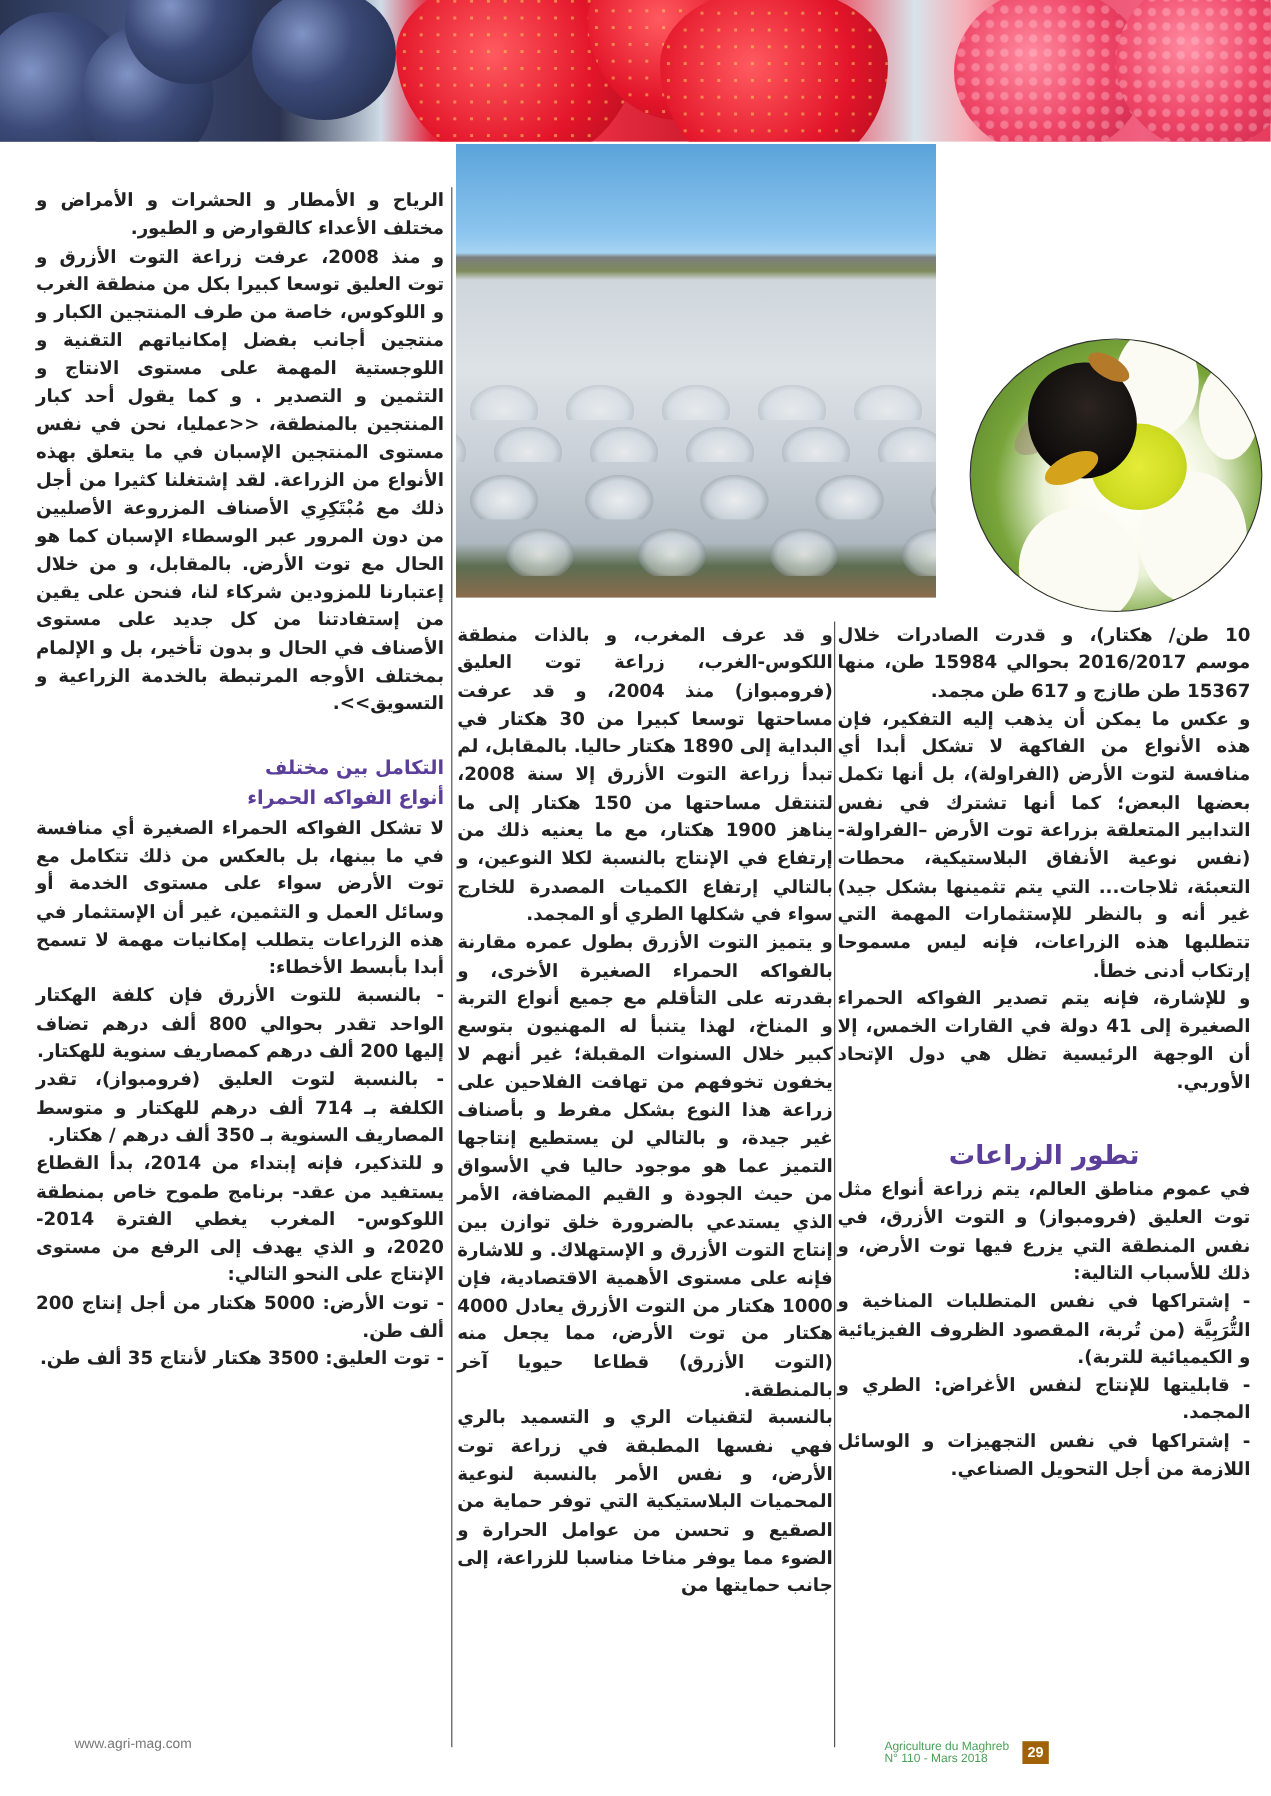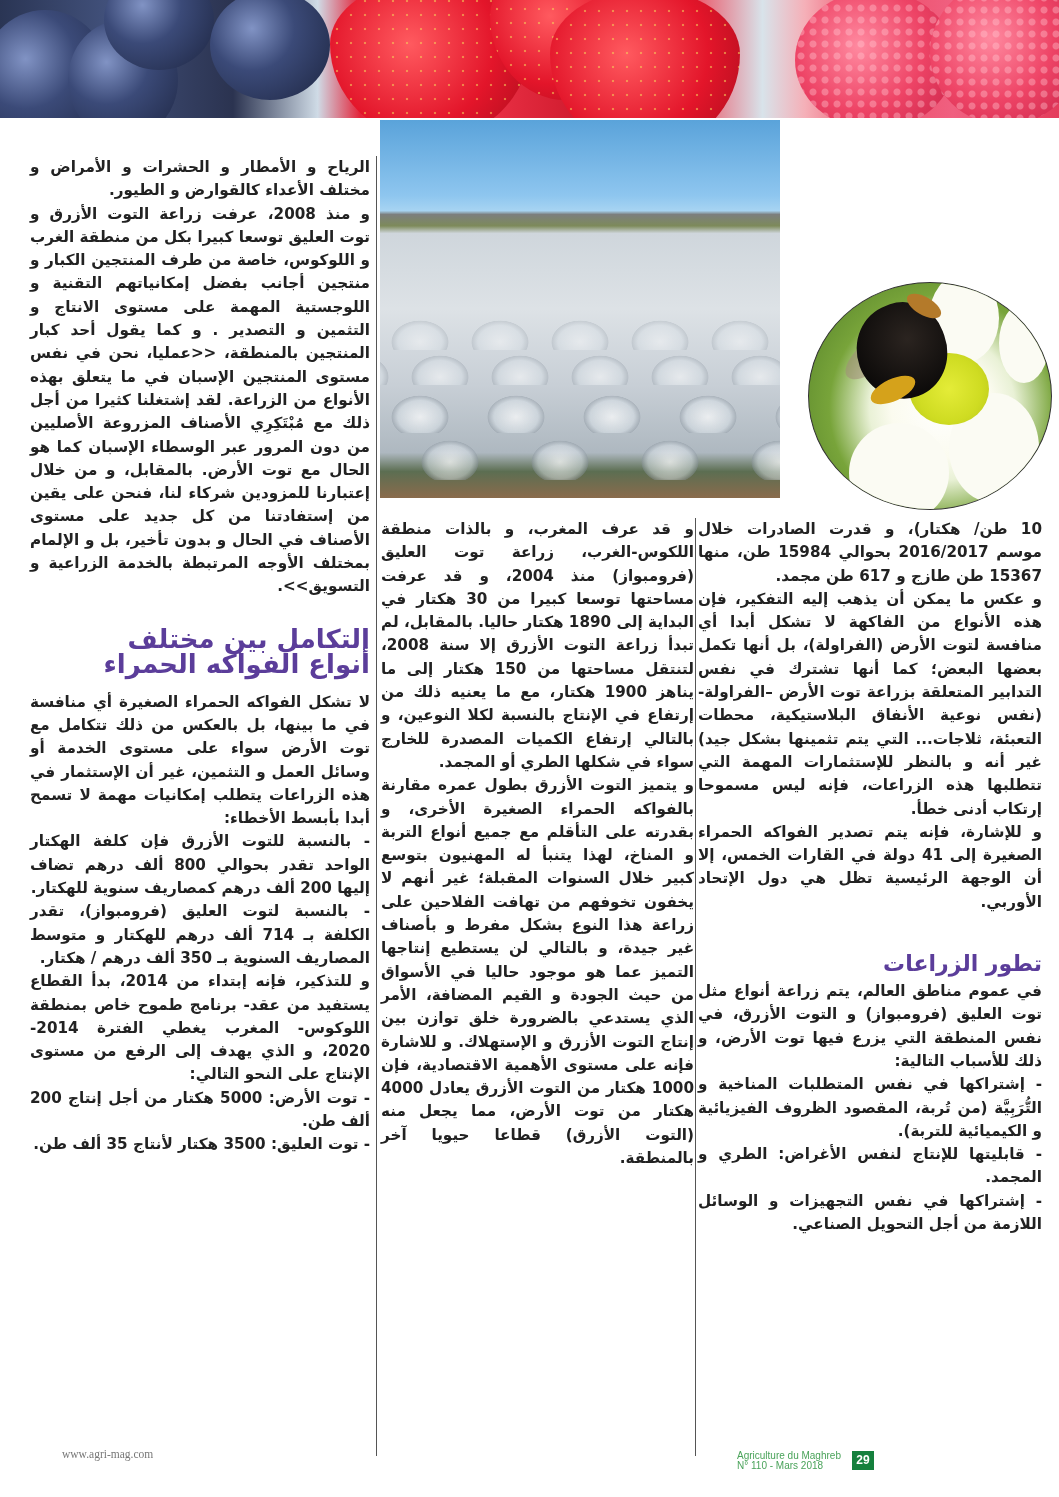--- a/index.html
+++ b/index.html
@@ -18,22 +18,22 @@
 
   
   .col { position: absolute; direction: rtl; text-align: justify; font-size: 15.2px; line-height: 23.3px; color: #222; }
   .col p { margin: 0; font-weight: bold; }
   .col-right { left: 698px; top: 518px; width: 344px; }
   .col-mid { left: 381px; top: 518px; width: 313px; }
   .col-left { left: 30px; top: 156px; width: 340px; }
   .rule { position: absolute; width: 1px; background: #555; }
 
   .heading { font-family: "DejaVu Sans", sans-serif; font-weight: bold; color: #5b3d9a; direction: rtl; text-align: right; }
-  .h-right { font-size: 22px; line-height: 28px; margin-top: 36px; margin-bottom: 2px; }
-  .h-left { font-size: 26px; line-height: 25px; margin-top: 28px; margin-bottom: 14px; }
+  .h-right { font-size: 22px; line-height: 28px; margin-top: 36px; margin-bottom: 2px; text-align: center; }
+  .h-left { font-size: 16px; line-height: 25px; margin-top: 28px; margin-bottom: 2px; }
 
   
   .photo-tunnels { position: absolute; left: 380px; top: 120px; width: 400px; height: 378px; overflow: hidden;
     background: linear-gradient(180deg, #5aa3da 0%, #8ec6ef 20%, #a7d4f2 24%, #7c7f7e 25%, #7d8a5a 28%, #cfd6dc 30%, #dde2e6 50%, #c8cfd6 70%, #aeb8c0 88%, #5c6e52 93%, #8a6b4c 100%); }
   .tunnel-row { position: absolute; left: 0; width: 100%;
     background-image: radial-gradient(ellipse 40px 30px at 40px 32px, rgba(255,255,255,.7) 0%, rgba(220,228,234,.5) 55%, rgba(140,150,160,.4) 70%, transparent 72%);
     background-size: 80px 40px; }
   .photo-bee { position: absolute; left: 808px; top: 282px; width: 244px; height: 228px; border-radius: 50%; overflow: hidden;
     border: 1px solid #333;
     background: radial-gradient(circle at 55% 55%, #fff 0%, #fbfbef 28%, #e9f1d6 40%, #78a43a 62%, #4d7a25 100%); }
@@ -41,23 +41,23 @@
   .flower-center { position: absolute; left: 100px; top: 70px; width: 80px; height: 72px; border-radius: 50%;
     background: radial-gradient(circle, #e4ec38 0%, #cfdc22 60%, #b7c51c 100%); }
   .bee-body { position: absolute; left: 48px; top: 20px; width: 90px; height: 96px; border-radius: 50% 45% 50% 50%;
     background: radial-gradient(circle at 60% 40%, #2b2420 0%, #0d0b0a 70%); transform: rotate(-20deg); }
   .bee-band { position: absolute; left: 60px; top: 96px; width: 48px; height: 22px; border-radius: 50%; background: #d5a21b; transform: rotate(-25deg); }
   .bee-band2 { position: absolute; left: 96px; top: 14px; width: 38px; height: 18px; border-radius: 50%; background: #b47a2a; transform: rotate(30deg); }
   .bee-wing { position: absolute; left: 30px; top: 56px; width: 70px; height: 30px; border-radius: 50%;
     background: rgba(160,140,120,.55); transform: rotate(-40deg); }
 
   
-  .footer-url { position: absolute; left: 62px; top: 1448px; font-family: Liberation Serif, serif; font-size: 11.5px; color: #777; }
+  .footer-url { position: absolute; left: 62px; top: 1448px; font-family: Liberation Sans, sans-serif; font-size: 11.5px; color: #777; }
   .footer-mag { position: absolute; left: 737px; top: 1451px; font-family: "Liberation Sans", sans-serif; font-size: 10px; line-height: 10px; color: #4aa35a; }
-  .footer-page { position: absolute; left: 852px; top: 1451px; width: 22px; height: 19px; background: #15803d; color: #fff; font-family: "Liberation Sans", sans-serif; font-weight: bold; font-size: 12px; text-align: center; line-height: 19px; }
+  .footer-page { position: absolute; left: 852px; top: 1451px; width: 22px; height: 19px; background: #a16207; color: #fff; font-family: "Liberation Sans", sans-serif; font-weight: bold; font-size: 12px; text-align: center; line-height: 19px; }
 </style>
 </head>
 <body>
 
 <div class="banner">
   <div class="berry blue" style="left:-20px;top:10px;width:130px;height:140px;"></div>
   <div class="berry blue" style="left:68px;top:20px;width:110px;height:120px;"></div>
   <div class="berry blue" style="left:104px;top:-30px;width:110px;height:100px;"></div>
   <div class="berry blue" style="left:210px;top:-10px;width:120px;height:110px;"></div>
   <div class="berry straw" style="left:330px;top:-20px;width:200px;height:160px;">
@@ -106,20 +106,21 @@
   <div class="heading h-right">تطور الزراعات</div>
   <p>في عموم مناطق العالم، يتم زراعة أنواع مثل توت العليق (فرومبواز) و التوت الأزرق، في نفس المنطقة التي يزرع فيها توت الأرض، و ذلك للأسباب التالية:</p>
   <p>- إشتراكها في نفس المتطلبات المناخية و التُّرَبِيَّة (من تُربة، المقصود الظروف الفيزيائية و الكيميائية للتربة).</p>
   <p>- قابليتها للإنتاج لنفس الأغراض: الطري و المجمد.</p>
   <p>- إشتراكها في نفس التجهيزات و الوسائل اللازمة من أجل التحويل الصناعي.</p>
 </div>
 
 <div class="col col-mid">
   <p>و قد عرف المغرب، و بالذات منطقة اللكوس-الغرب، زراعة توت العليق (فرومبواز) منذ 2004، و قد عرفت مساحتها توسعا كبيرا من 30 هكتار في البداية إلى 1890 هكتار حاليا. بالمقابل، لم تبدأ زراعة التوت الأزرق إلا سنة 2008، لتنتقل مساحتها من 150 هكتار إلى ما يناهز 1900 هكتار، مع ما يعنيه ذلك من إرتفاع في الإنتاج بالنسبة لكلا النوعين، و بالتالي إرتفاع الكميات المصدرة للخارج سواء في شكلها الطري أو المجمد.</p>
   <p>و يتميز التوت الأزرق بطول عمره مقارنة بالفواكه الحمراء الصغيرة الأخرى، و بقدرته على التأقلم مع جميع أنواع التربة و المناخ، لهذا يتنبأ له المهنيون بتوسع كبير خلال السنوات المقبلة؛ غير أنهم لا يخفون تخوفهم من تهافت الفلاحين على زراعة هذا النوع بشكل مفرط و بأصناف غير جيدة، و بالتالي لن يستطيع إنتاجها التميز عما هو موجود حاليا في الأسواق من حيث الجودة و القيم المضافة، الأمر الذي يستدعي بالضرورة خلق توازن بين إنتاج التوت الأزرق و الإستهلاك. و للاشارة فإنه على مستوى الأهمية الاقتصادية، فإن 1000 هكتار من التوت الأزرق يعادل 4000 هكتار من توت الأرض، مما يجعل منه (التوت الأزرق) قطاعا حيويا آخر بالمنطقة.</p>
+  <p>بالنسبة لتقنيات الري و التسميد بالري فهي نفسها المطبقة في زراعة توت الأرض، و نفس الأمر بالنسبة لنوعية المحميات البلاستيكية التي توفر حماية من الصقيع و تحسن من عوامل الحرارة و الضوء مما يوفر مناخا مناسبا للزراعة، إلى جانب حمايتها من</p>
 </div>
 
 <div class="col col-left">
   <p>الرياح و الأمطار و الحشرات و الأمراض و مختلف الأعداء كالقوارض و الطيور.</p>
   <p>و منذ 2008، عرفت زراعة التوت الأزرق و توت العليق توسعا كبيرا بكل من منطقة الغرب و اللوكوس، خاصة من طرف المنتجين الكبار و منتجين أجانب بفضل إمكانياتهم التقنية و اللوجستية المهمة على مستوى الانتاج و التثمين و التصدير . و كما يقول أحد كبار المنتجين بالمنطقة، &lt;&lt;عمليا، نحن في نفس مستوى المنتجين الإسبان في ما يتعلق بهذه الأنواع من الزراعة. لقد إشتغلنا كثيرا من أجل ذلك مع مُبْتَكِرِي الأصناف المزروعة الأصليين من دون المرور عبر الوسطاء الإسبان كما هو الحال مع توت الأرض. بالمقابل، و من خلال إعتبارنا للمزودين شركاء لنا، فنحن على يقين من إستفادتنا من كل جديد على مستوى الأصناف في الحال و بدون تأخير، بل و الإلمام بمختلف الأوجه المرتبطة بالخدمة الزراعية و التسويق&gt;&gt;.</p>
   <div class="heading h-left">
     <div>التكامل بين مختلف</div>
     <div>أنواع الفواكه الحمراء</div>
   </div>
   <p>لا تشكل الفواكه الحمراء الصغيرة أي منافسة في ما بينها، بل بالعكس من ذلك تتكامل مع توت الأرض سواء على مستوى الخدمة أو وسائل العمل و التثمين، غير أن الإستثمار في هذه الزراعات يتطلب إمكانيات مهمة لا تسمح أبدا بأبسط الأخطاء:</p>

